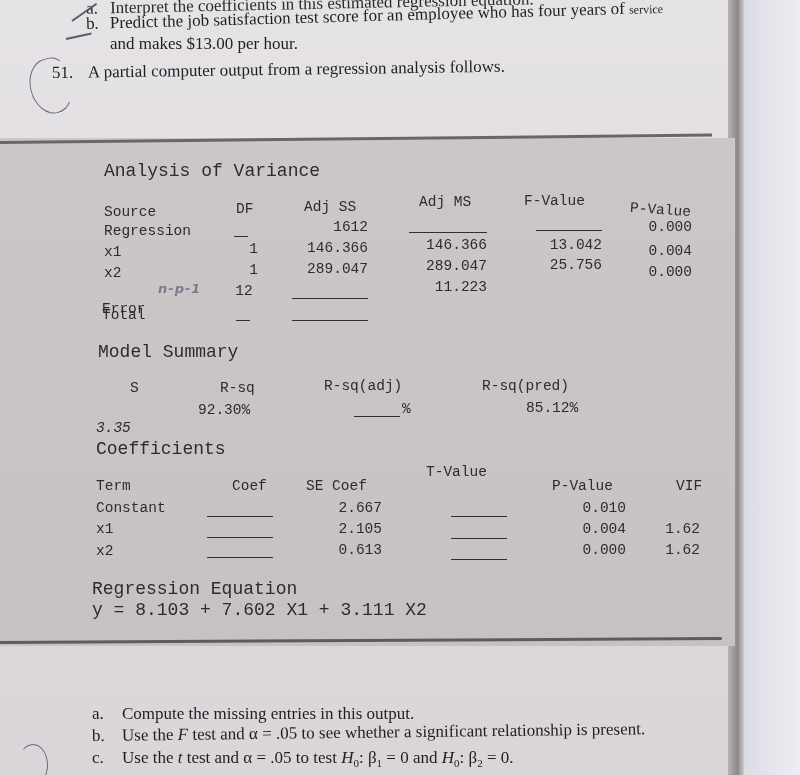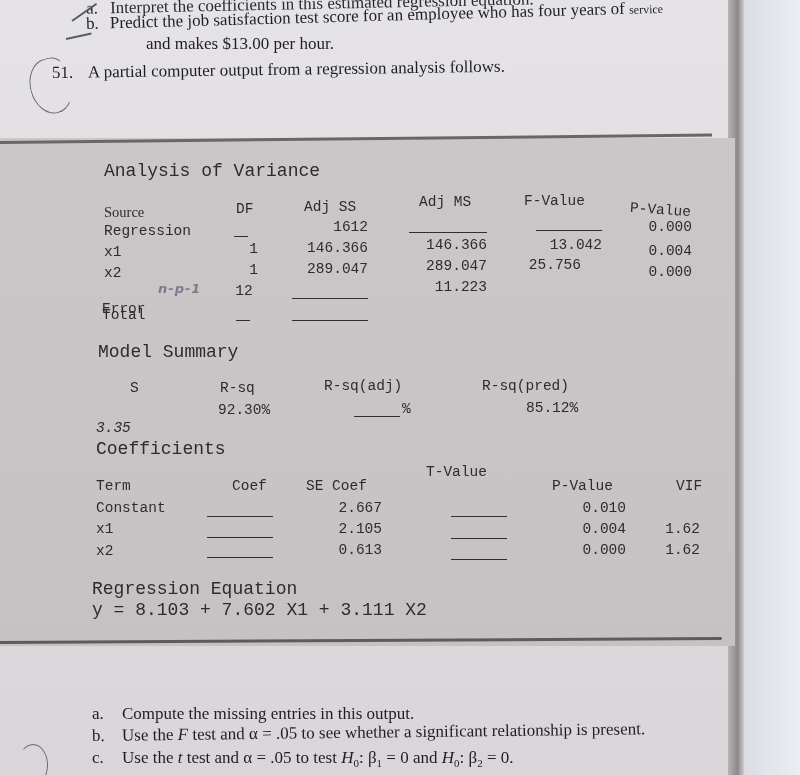--- a/index.html
+++ b/index.html
@@ -19,21 +19,21 @@
   }
   .right-margin {
     position:absolute; left:744px; top:0; width:56px; height:775px;
     background:linear-gradient(90deg,#dcdde4,#eceef3);
   }
   .prose { position:absolute; font-size:17px; line-height:20px; white-space:nowrap; }
   .prose .lbl { display:inline-block; width:24px; }
   .top-a { left:86px; top:-6px; transform:rotate(-1.2deg); color:#2a2a2d; }
   .top-b { left:86px; top:14px; transform:rotate(-1.6deg); transform-origin:left; }
   .top-b .tail { font-size:12px; }
-  .top-b2 { left:110px; top:34px;margin-left:36px; }
+  .top-b2 { left:110px; top:34px; }
   .q51 { left:52px; top:63px; transform:rotate(-0.8deg); transform-origin:left; }
   .q51 .num { display:inline-block; width:36px; }
 
   .circle-mark {
     position:absolute; left:30px; top:58px; width:40px; height:54px;
     border:1.5px solid #6a6a78; border-radius:50% 40% 50% 50%;
     border-right-color:transparent; transform:rotate(-15deg);
   }
   .pen-stroke {
     position:absolute; height:2px; background:#59596a; transform-origin:left;
@@ -94,21 +94,21 @@
 </div>
 
 <div class="output-box"></div>
 <div class="box-rule-top"></div>
 <div class="box-rule-bottom"></div>
 
 <div class="mono sec-title" style="left:104px;top:162px;">Analysis of Variance</div>
 
 <div>
 
-  <div class="mono" style="left:104px;top:203px;font-family:Liberation Serif, serif;">Source</div>
+  <div class="mono" style="left:104px;top:203px;">Source</div>
   <div class="mono" style="left:236px;top:200px;">DF</div>
   <div class="mono" style="left:304px;top:198px;">Adj SS</div>
   <div class="mono" style="left:419px;top:193px;">Adj MS</div>
   <div class="mono" style="left:524px;top:192px;">F-Value</div>
   <div class="mono" style="left:630px;top:201px;transform:rotate(4deg);">P-Value</div>
 
   <div>
     <div class="mono" style="left:104px;top:222px;">Regression</div>
     <div class="blank" style="position:absolute;left:234px;top:236px;width:14px;"></div>
     <div class="mono r" style="left:300px;top:218px;width:68px;">1612</div>
@@ -124,21 +124,21 @@
     <div class="mono r" style="left:404px;top:236px;width:83px;">146.366</div>
     <div class="mono r" style="left:520px;top:236px;width:82px;">13.042</div>
     <div class="mono r" style="left:640px;top:242px;width:52px;">0.004</div>
   </div>
 
   <div>
     <div class="mono" style="left:104px;top:264px;">x2</div>
     <div class="mono r" style="left:232px;top:261px;width:26px;">1</div>
     <div class="mono r" style="left:288px;top:260px;width:80px;">289.047</div>
     <div class="mono r" style="left:404px;top:257px;width:83px;">289.047</div>
-    <div class="mono r" style="left:499px;top:256px;width:82px;">25.756</div>
+    <div class="mono r" style="left:520px;top:256px;width:82px;">25.756</div>
     <div class="mono r" style="left:640px;top:263px;width:52px;">0.000</div>
   </div>
 
   <div>
     <div class="mono" style="left:102px;top:300px;text-align:right;">Error</div>
     <div class="hand" style="left:158px;top:281px;font-weight:bold;">n-p-1</div>
     <div class="mono r" style="left:226px;top:282px;width:36px;text-align:center;">12</div>
     <div class="blank" style="position:absolute;left:292px;top:298px;width:76px;"></div>
     <div class="mono r" style="left:404px;top:278px;width:83px;">11.223</div>
   </div>
@@ -150,21 +150,21 @@
   </div>
 </div>
 
 <div class="mono sec-title" style="left:98px;top:343px;">Model Summary</div>
 <div>
   <div class="mono" style="left:130px;top:379px;">S</div>
   <div class="mono" style="left:220px;top:379px;">R-sq</div>
   <div class="mono" style="left:324px;top:377px;">R-sq(adj)</div>
   <div class="mono" style="left:482px;top:377px;">R-sq(pred)</div>
   <div class="mono" style="left:96px;top:419px;font-style:italic;">3.35</div>
-  <div class="mono" style="left:198px;top:401px;margin-left:20px;">92.30%</div>
+  <div class="mono" style="left:198px;top:401px;">92.30%</div>
   <div class="blank" style="position:absolute;left:354px;top:416px;width:46px;"></div>
   <div class="mono" style="left:402px;top:400px;">%</div>
   <div class="mono" style="left:526px;top:399px;">85.12%</div>
 </div>
 
 <div class="mono sec-title" style="left:96px;top:440px;">Coefficients</div>
 <div>
   <div class="mono" style="left:96px;top:477px;">Term</div>
   <div class="mono" style="left:232px;top:477px;">Coef</div>
   <div class="mono" style="left:306px;top:477px;">SE Coef</div>

